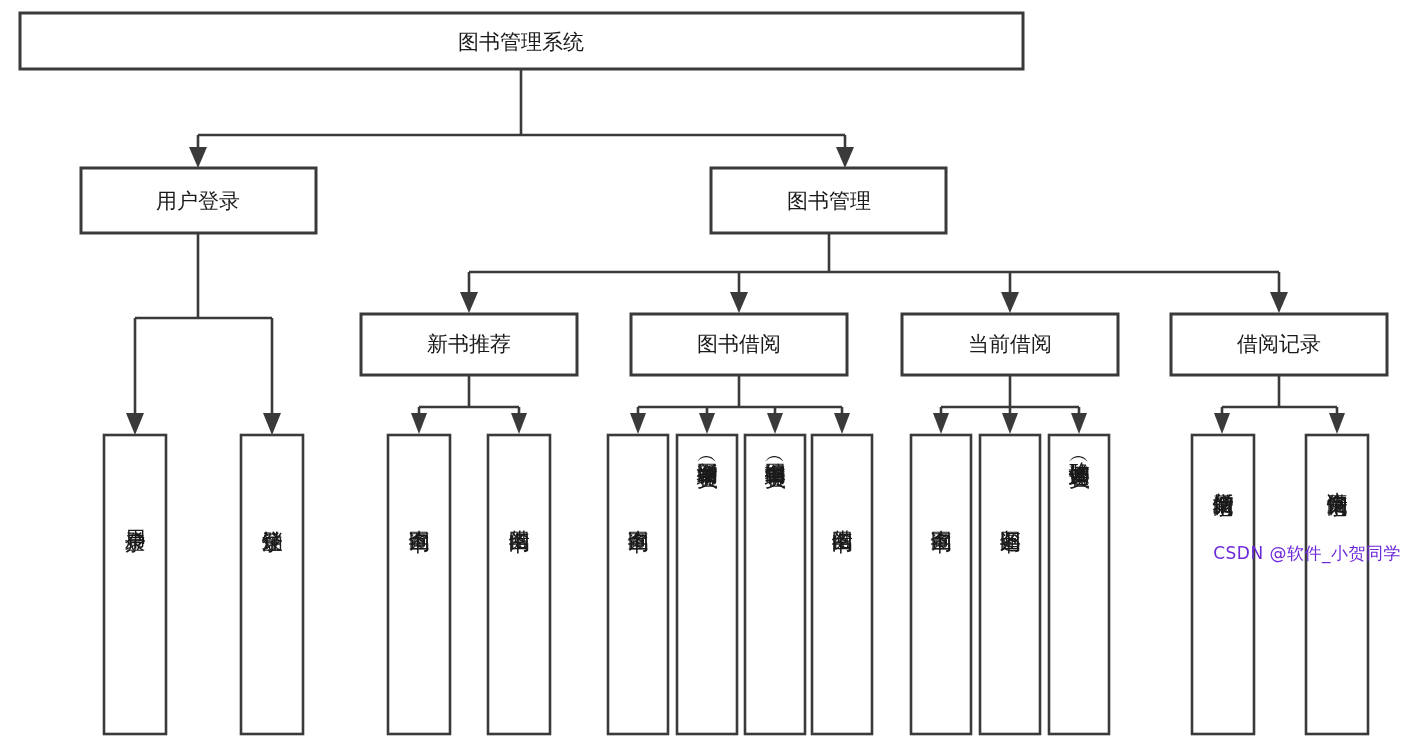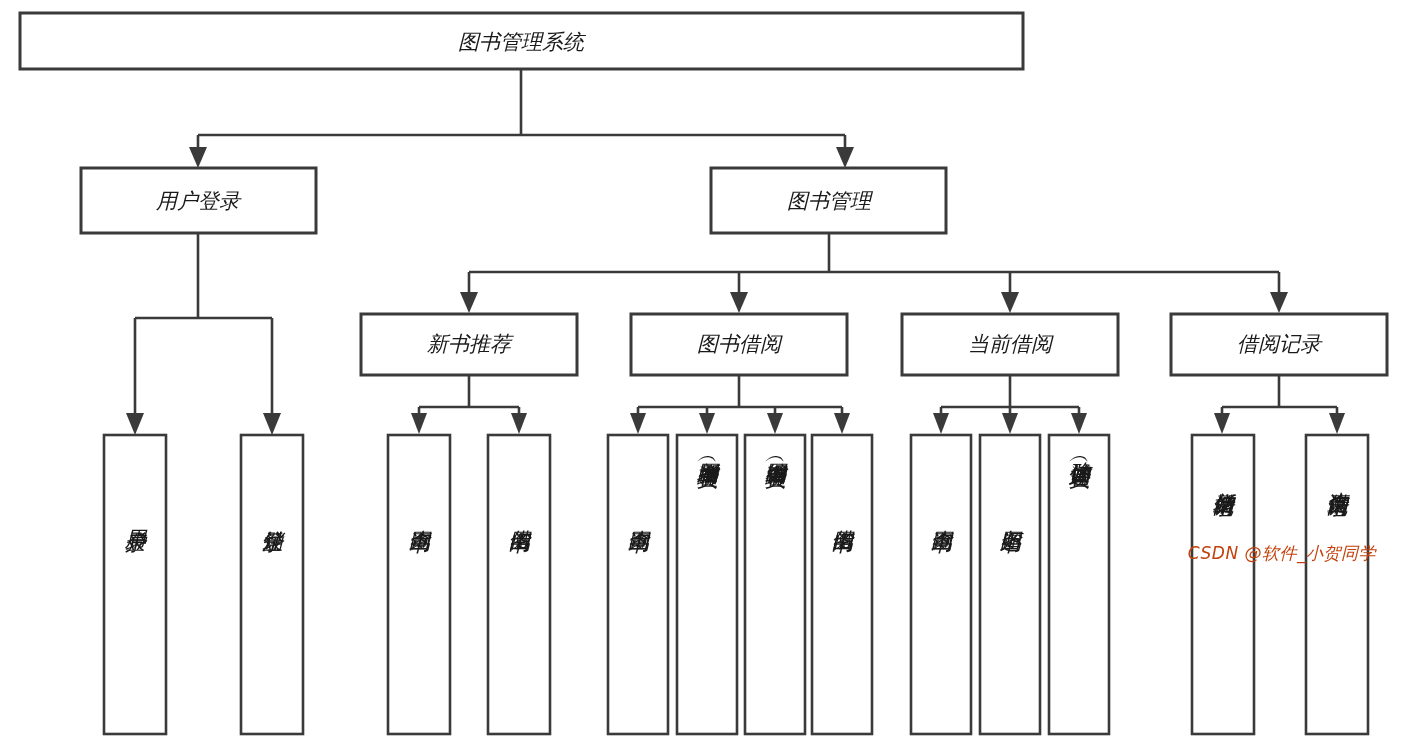--- a/index.html
+++ b/index.html
@@ -12,21 +12,20 @@
     width: 1405px;
     height: 747px;
     overflow: hidden;
     font-family: "DejaVu Sans", "Liberation Sans", sans-serif;
   }
   #diagram-root {
     position: relative;
     width: 1405px;
     height: 571px;
     background: #ffffff;
-    font-style: italic;
   }
   svg#flowchart {
     display: block;
     width: 1405px;
     height: 747px;
   }
   .node-box {
     fill: #ffffff;
     stroke: #3a3a3a;
     stroke-width: 3;
@@ -65,25 +64,25 @@
     text-orientation: upright;
     font-family: "DejaVu Sans", "Liberation Sans", sans-serif;
     font-size: 21px;
     line-height: 1.08;
     color: #1a1a1a;
     letter-spacing: 1px;
     white-space: nowrap;
   }
   .watermark {
     position: absolute;
-    right: 29px;
+    right: 4px;
     bottom: 6px;
     font-family: "DejaVu Sans", "Liberation Sans", sans-serif;
     font-size: 17px;
-    color: #c2410c;
+    color: #6d28d9;
     letter-spacing: 0.5px;
     white-space: nowrap;
     user-select: none;
   }
 </style>
 </head>
 <body>
 
 <div id="diagram-root">
 

